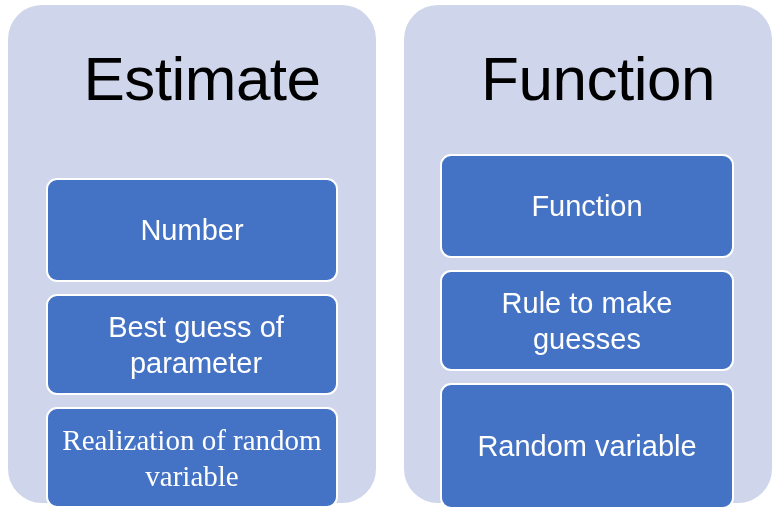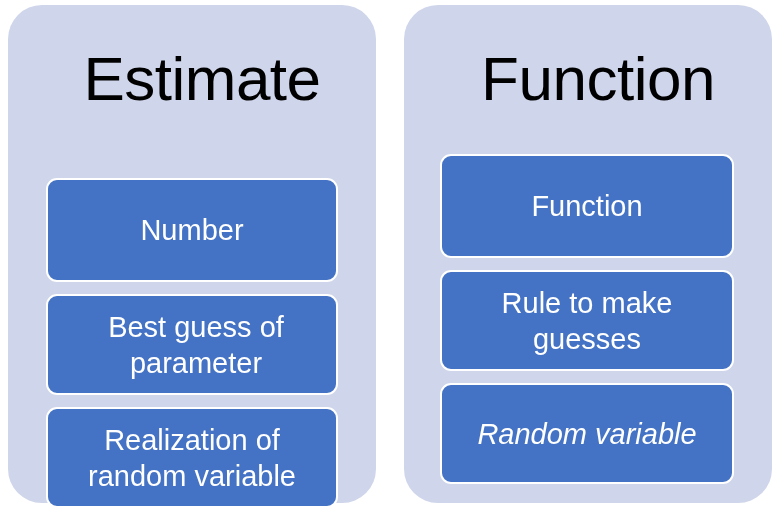--- a/index.html
+++ b/index.html
@@ -63,27 +63,27 @@
     justify-content: center;
     text-align: center;
     padding: 0 8px;
   }
   .item-text { display: block; }
 
   
   .panel-left .item      { left: 38px; width: 292px; margin-top: 24px; }
   .panel-left .item-0    { top: 149px; height: 104px; }
   .panel-left .item-1    { top: 265px; height: 101px; padding-left: 16px; }
-  .panel-left .item-2    { top: 378px; height: 101px; }
+  .panel-left .item-2    { top: 378px; height: 101px; font-family: Liberation Serif, serif; }
 
   
   .panel-right .item     { left: 36px; width: 294px; }
   .panel-right .item-0   { top: 149px; height: 104px; }
   .panel-right .item-1   { top: 265px; height: 101px; }
-  .panel-right .item-2   { top: 378px; height: 101px; font-style: italic; }
+  .panel-right .item-2   { top: 378px; height: 126px; }
 </style>
 </head>
 <body>
 
 <div id="diagram">
 
   <div class="panel panel-left">
     <div class="panel-title">Estimate</div>
 
     <div class="item item-0">

